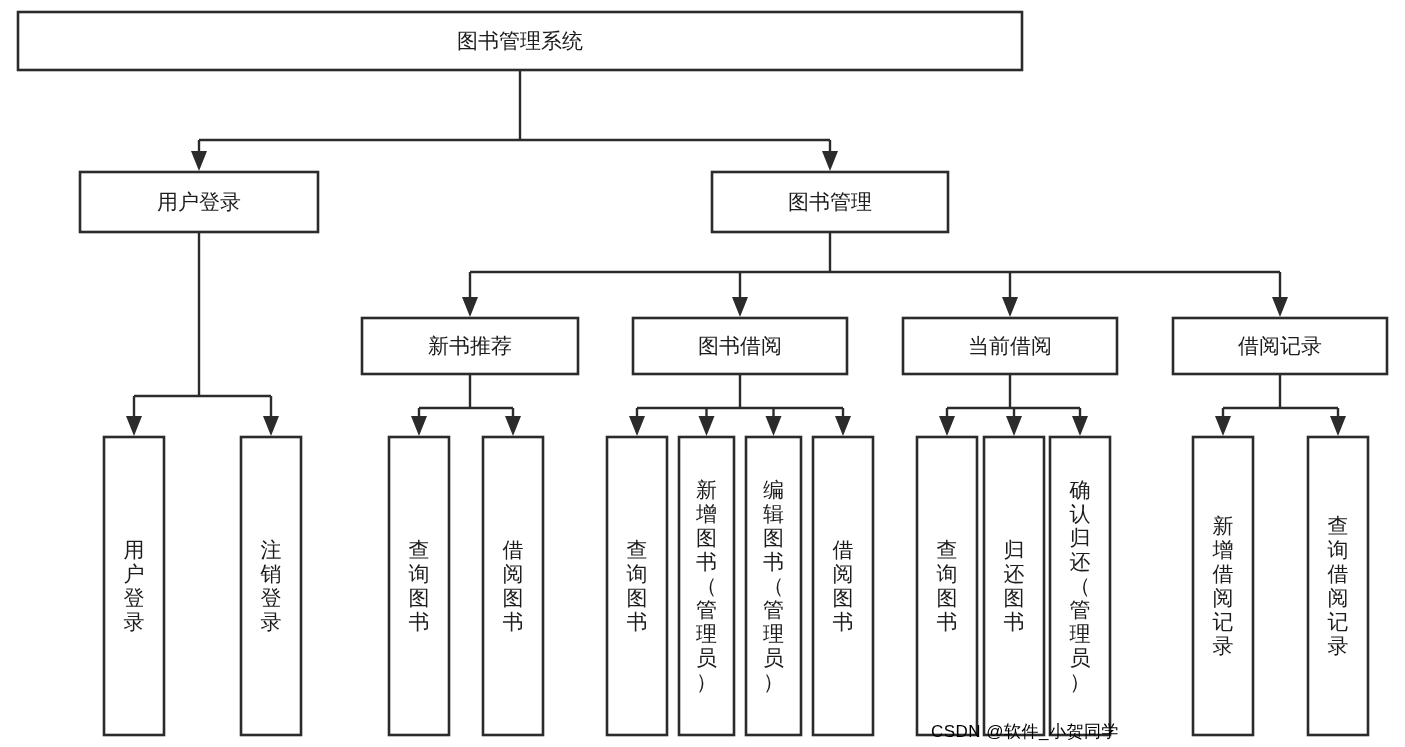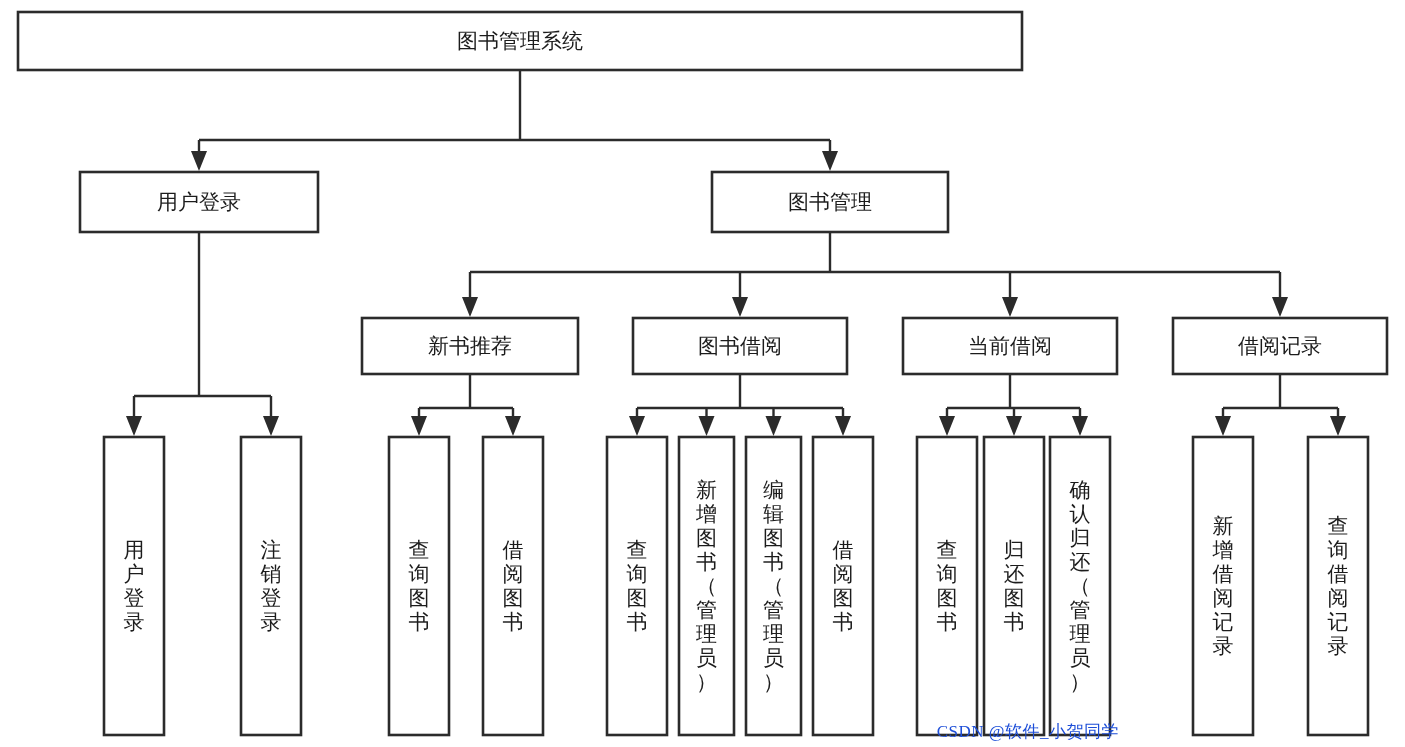--- a/index.html
+++ b/index.html
@@ -53,23 +53,23 @@
   .node-label-v {
     font-family: "Liberation Sans", "DejaVu Sans", sans-serif;
     font-size: 21px;
     fill: #1c1c1c;
     text-anchor: middle;
   }
   .watermark-text {
     position: absolute;
     right: 8px;
     bottom: 4px;
-    font-family: Liberation Serif, serif;
+    font-family: Liberation Sans, sans-serif;
     font-size: 17px;
-    color: #1d4ed8;
+    color: #000000;
     white-space: nowrap;
     letter-spacing: 0.5px;
     pointer-events: none;
   }
 </style>
 </head>
 <body>
 
 <div id="diagram-root">
   <svg id="tree-svg" viewBox="0 0 1405 747">

